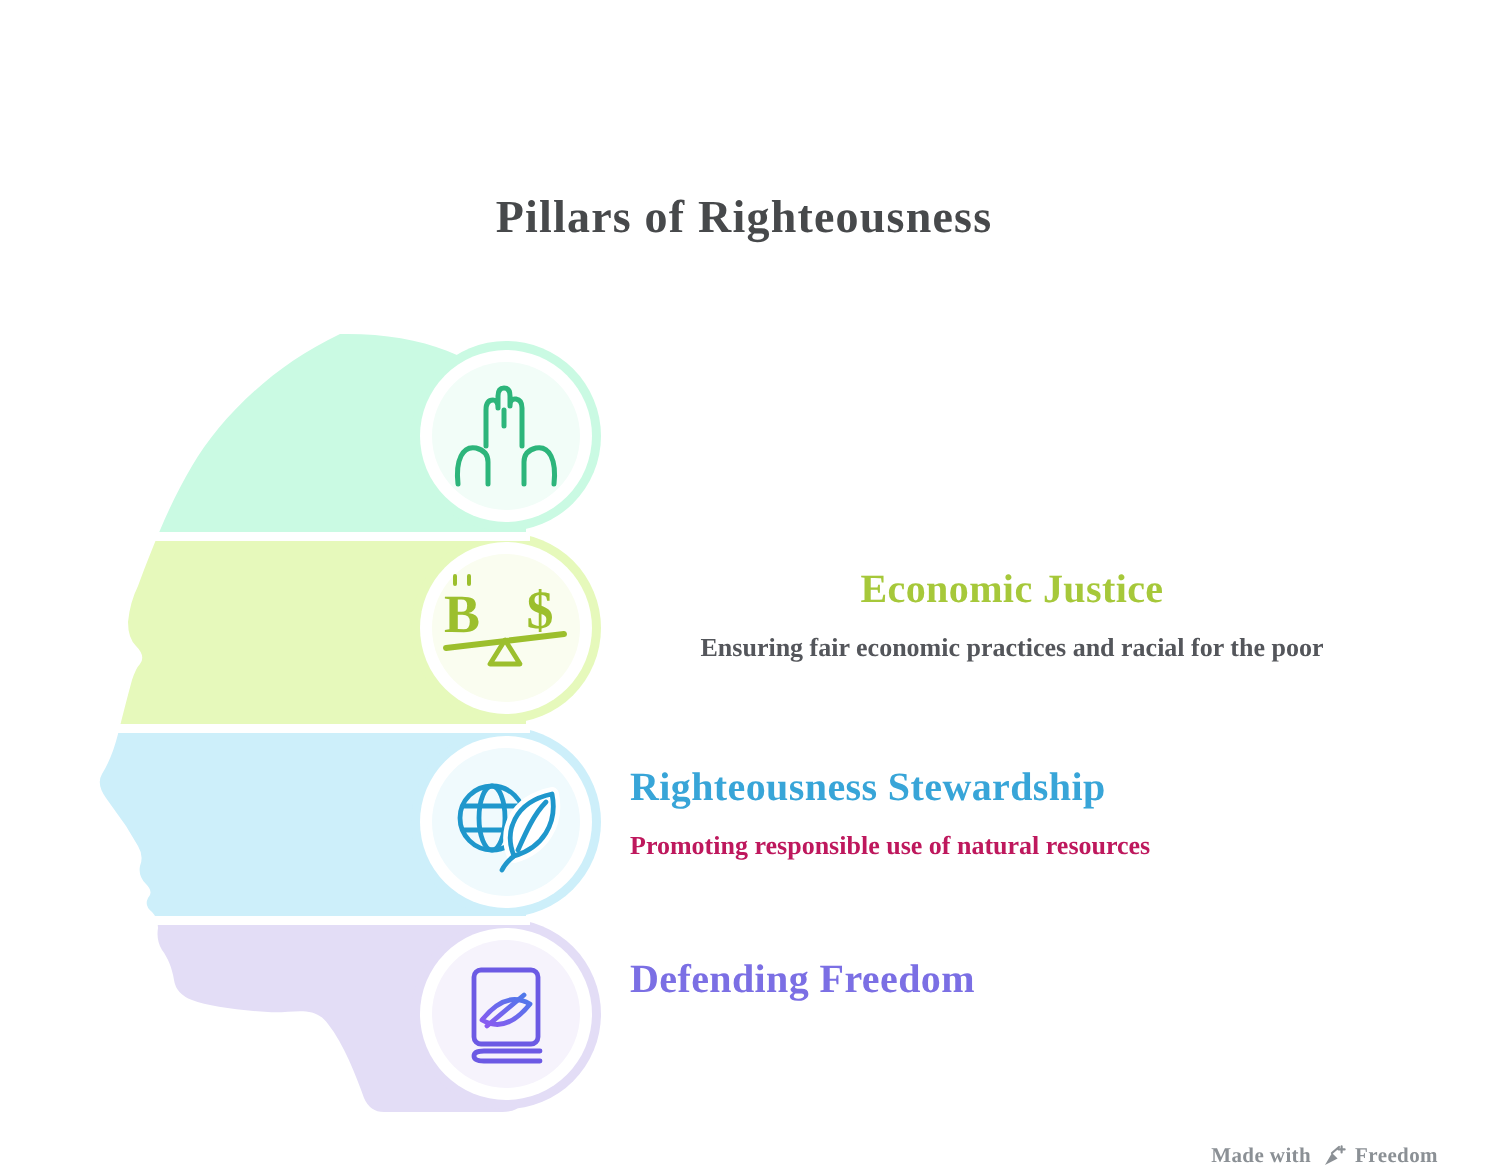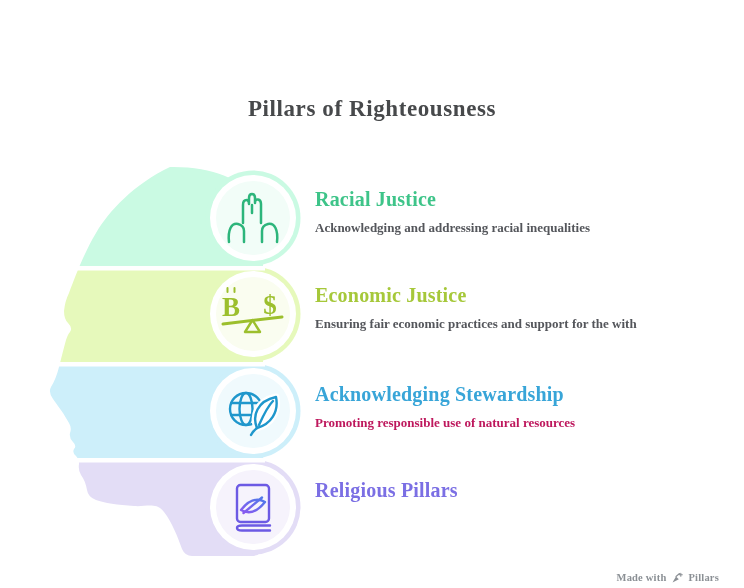--- a/index.html
+++ b/index.html
@@ -9,23 +9,23 @@
     margin-top:44px;
   }
   .title{
     position:absolute;top:52px;left:0;right:0;margin:0;text-align:center;
     font-size:23px;font-weight:bold;letter-spacing:.6px;
   }
   .head-svg{position:absolute;left:0;top:0;}
   .row{position:absolute;left:315px;width:382px;}
   .row-heading{font-size:20px;font-weight:bold;letter-spacing:.2px;line-height:26px;}
   .row-desc{font-size:13px;font-weight:bold;line-height:19.5px;margin-top:6px;}
-  .row-1{top:142px;} .row-2{top:238px;} .row-3{top:337px;} .row-4{top:433px;}
+  .row-1{top:142px;} .row-2{top:238px;text-align:center;} .row-3{top:337px;} .row-4{top:433px;}
   .watermark{
-    position:absolute;right:25px;bottom:19px;display:flex;gap:5px;
+    position:absolute;right:25px;bottom:19px;display:flex;align-items:center;gap:5px;
     font-size:10.5px;font-weight:600;letter-spacing:.2px;
   }
   .watermark svg{display:block;}
 </style>
 </head>
 <body>
 
 <div class="stage">
 
   <h1 class="title" style="color: rgb(71, 73, 75);">Pillars of Righteousness</h1>
@@ -94,38 +94,34 @@
     </g>
 
     <g fill="none" stroke="currentColor" stroke-width="2.4" stroke-linecap="round" stroke-linejoin="round" style="color: rgb(108, 90, 228);">
       <rect x="237" y="441" width="32" height="37" rx="3.5"></rect>
       <path d="M 270,481.5 L 242,481.5 Q 237,481.5 237,484 Q 237,486.5 242,486.5 L 270,486.5"></path>
       <path d="M 241,466 Q 253,451 265,458 Q 253,473 241,466 Z" stroke="url(#eyeGrad)"></path>
       <path d="M 243.5,469 L 262,453.5" stroke="url(#eyeGrad)"></path>
     </g>
   </svg>
 
-  <div class="row row-1">
-    <div class="row-heading" style="color: rgb(62, 196, 137);">Racial Justice</div>
-    <div class="row-desc" style="color: rgb(84, 86, 91);">Acknowledging and addressing racial inequalities</div>
-  </div>
   <div class="row row-2">
     <div class="row-heading" style="color: rgb(166, 200, 58);">Economic Justice</div>
-    <div class="row-desc" style="color: rgb(84, 86, 91);">Ensuring fair economic practices and support for the with</div>
+    <div class="row-desc" style="color: rgb(84, 86, 91);">Ensuring fair economic practices and racial for the poor</div>
   </div>
   <div class="row row-3">
-    <div class="row-heading" style="color: rgb(56, 165, 216);">Acknowledging Stewardship</div>
+    <div class="row-heading" style="color: rgb(56, 165, 216);">Righteousness Stewardship</div>
     <div class="row-desc" style="color: #be185d;">Promoting responsible use of natural resources</div>
   </div>
   <div class="row row-4">
-    <div class="row-heading" style="color: rgb(123, 111, 228);">Religious Pillars</div>
+    <div class="row-heading" style="color: rgb(123, 111, 228);">Defending Freedom</div>
   </div>
 
   <div class="watermark" style="color: rgb(139, 144, 149);">
     <span>Made with</span>
     <svg width="12" height="12" viewBox="0 0 12 12">
       <path d="M1.5,10.5 L5,4.5 L7.8,7.3 Z" fill="currentColor" stroke="none"></path>
       <path d="M5,4.5 L8.5,1.5 M9.8,1.2 v3 M8.3,2.7 h3" fill="none" stroke="currentColor" stroke-width="1.1" stroke-linecap="round"></path>
     </svg>
-    <span>Pillars</span>
+    <span>Freedom</span>
   </div>
 
 </div>
 
 </body></html>

